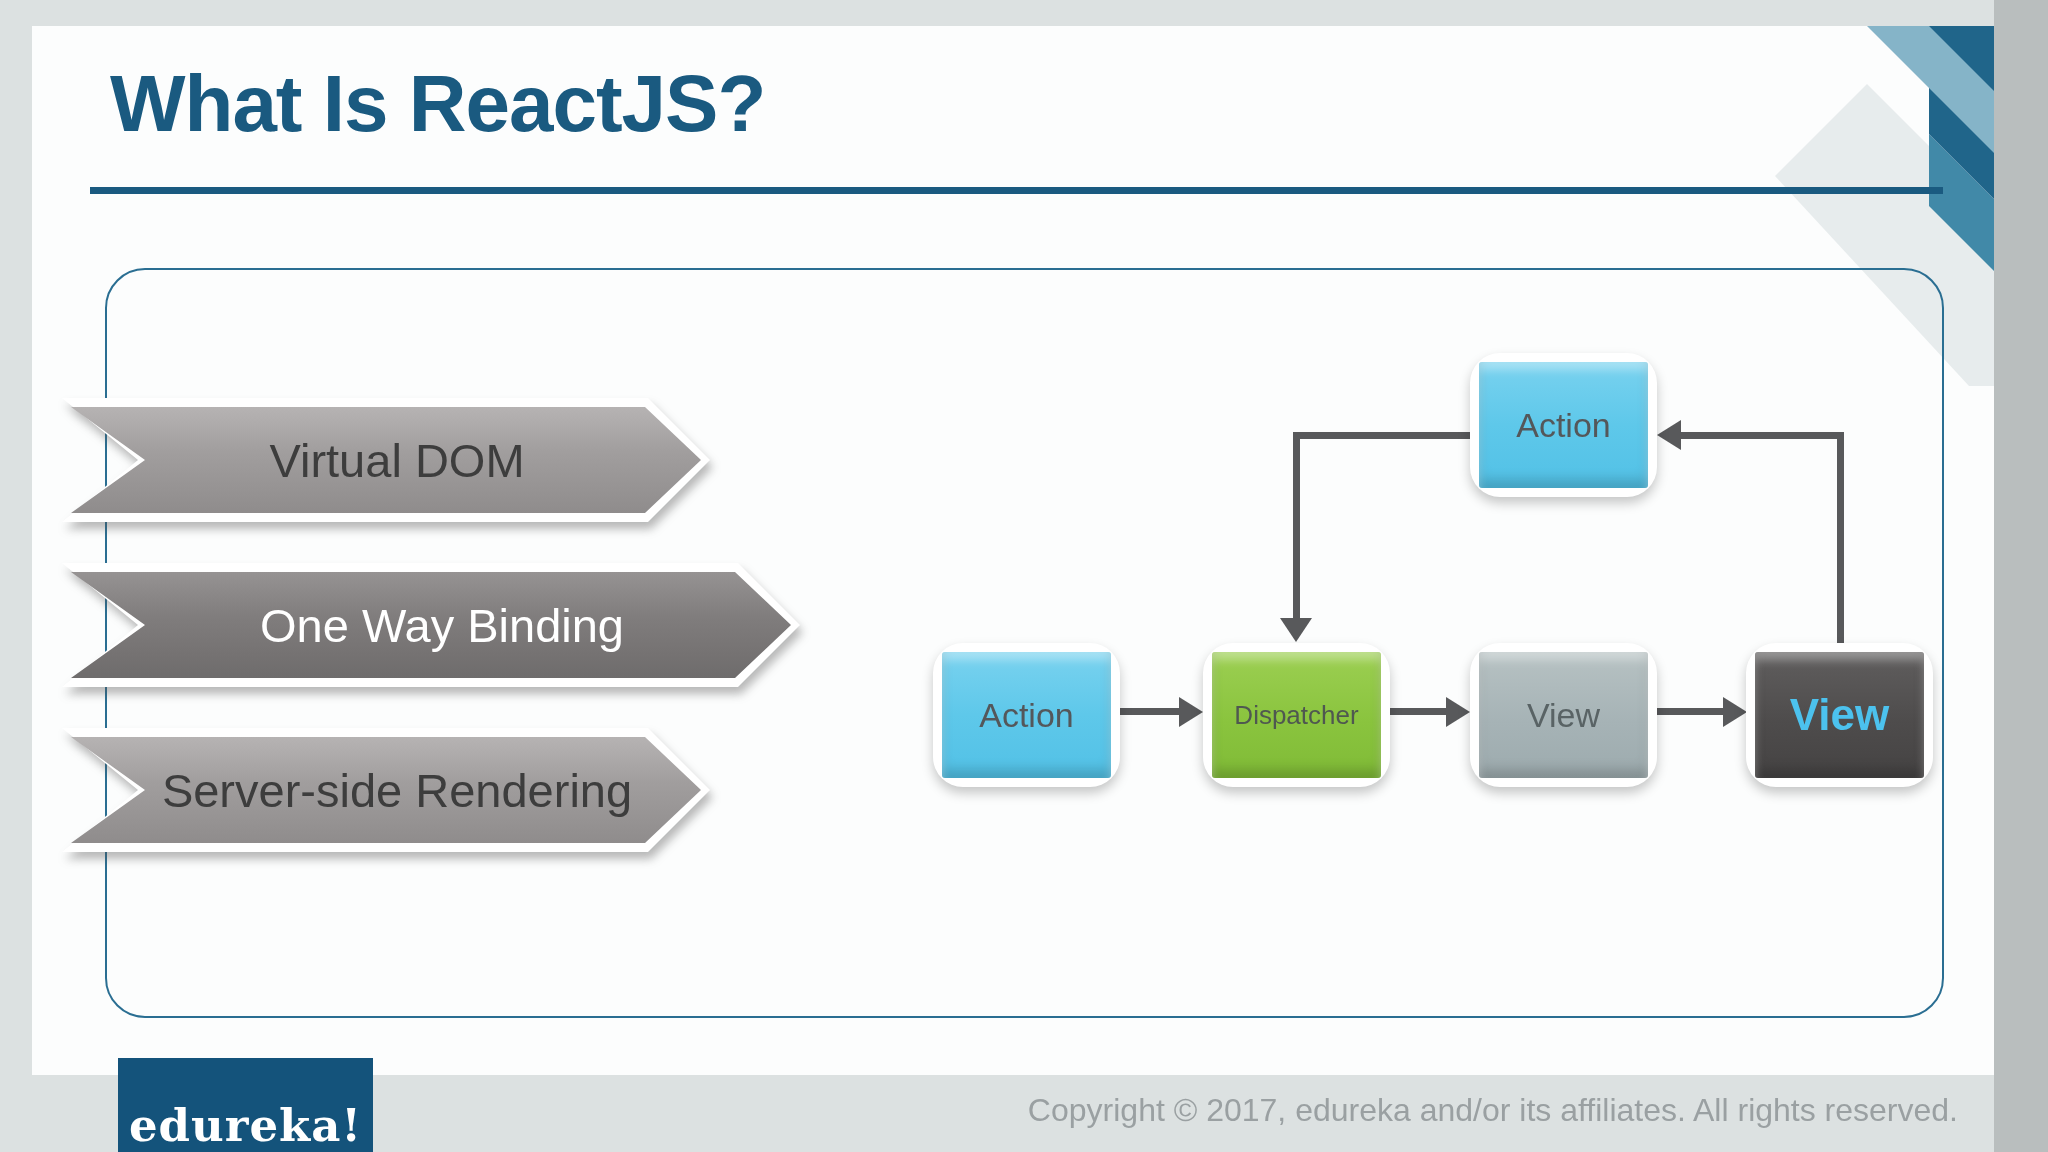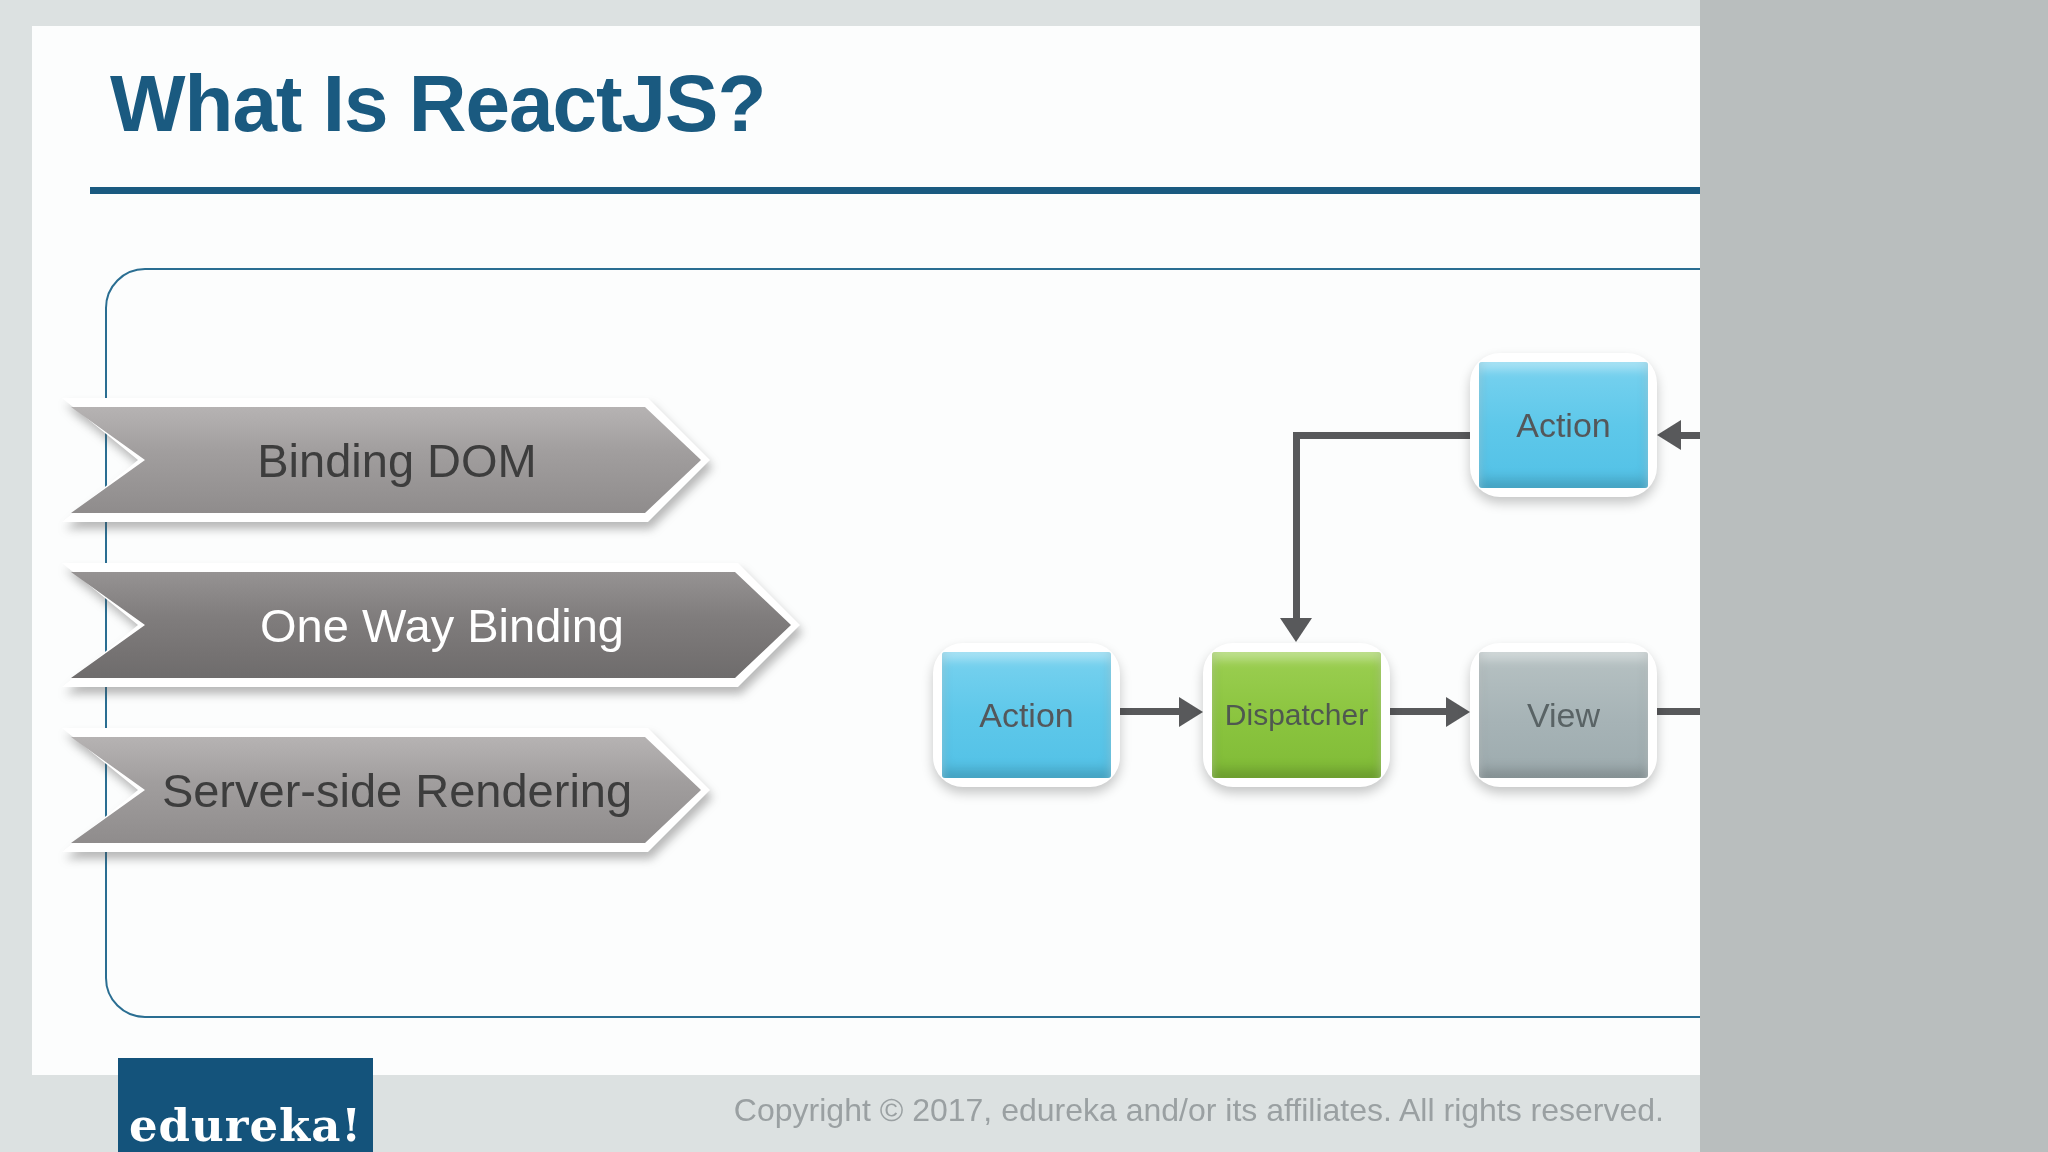--- a/index.html
+++ b/index.html
@@ -1,17 +1,17 @@
 <!DOCTYPE html>
 <html><head>
 <meta charset="utf-8">
 <style>
   html,body{margin:0;padding:0;background:#b9bebe;}
   .page{
-    position:relative; width:1700px; height:1152px;
+    position:relative; width:1994px; height:1152px;
     background:#dce1e1; overflow:hidden;
     font-family:"Liberation Sans", sans-serif;
   }
   .slide{
     position:absolute; left:32px; top:26px; width:1985px; height:1049px;
     background:#fcfdfd;
   }
   .corner-art{position:absolute; left:1717px; top:26px; width:300px; height:360px;}
 
   .slide-title{
@@ -67,21 +67,21 @@
   }
   .node-action-top{left:1470px; top:353px;}
   .node-action{left:933px; top:643px;}
   .node-dispatcher{left:1203px; top:643px;}
   .node-store{left:1470px; top:643px;}
   .node-view{left:1746px; top:643px;}
   .fill-cyan{background:linear-gradient(180deg,#79d2ef 0%,#5ec8ea 50%,#52c1e6 100%);}
   .fill-green{background:linear-gradient(180deg,#9ccf52 0%,#8ac43e 55%,#80bb37 100%);}
   .fill-gray{background:linear-gradient(180deg,#b7c2c3 0%,#a6b3b6 55%,#9dabae 100%);}
   .fill-dark{background:linear-gradient(180deg,#605e5e 0%,#4e4c4c 55%,#454343 100%);}
-  .node-dispatcher .node-fill{font-size:30px; color:#4f5850;}
+  .node-dispatcher .node-fill{font-size:26px; color:#4f5850;}
   .node-store .node-fill{color:#596365;}
   .node-view .node-fill{font-size:44px; font-weight:700; color:#4cc2ee;}
 
   
   .shaft{position:absolute; background:#58595b;}
   .head{position:absolute; width:0; height:0;}
   .head-right{border-top:15px solid transparent; border-bottom:15px solid transparent; border-left:24px solid #58595b;}
   .head-left {border-top:15px solid transparent; border-bottom:15px solid transparent; border-right:24px solid #58595b;}
   .head-down {border-left:16px solid transparent; border-right:16px solid transparent; border-top:24px solid #58595b;}
 
@@ -113,21 +113,21 @@
     <path d="M150 0 L212 0 L300 88 L300 150 Z" fill="#85b4c8"></path>
   </svg>
 
   <h1 class="slide-title">What Is ReactJS?</h1>
   <div class="title-underline"></div>
 
   <div class="content-panel"></div>
 
   <div class="banner banner-1 light">
     <div class="banner-outer"></div>
-    <div class="banner-inner">Binding DOM</div>
+    <div class="banner-inner">Virtual DOM</div>
   </div>
   <div class="banner banner-3 light">
     <div class="banner-outer"></div>
     <div class="banner-inner">Server-side Rendering</div>
   </div>
   <div class="banner banner-2 dark">
     <div class="banner-outer"></div>
     <div class="banner-inner">One Way Binding</div>
   </div>
 

